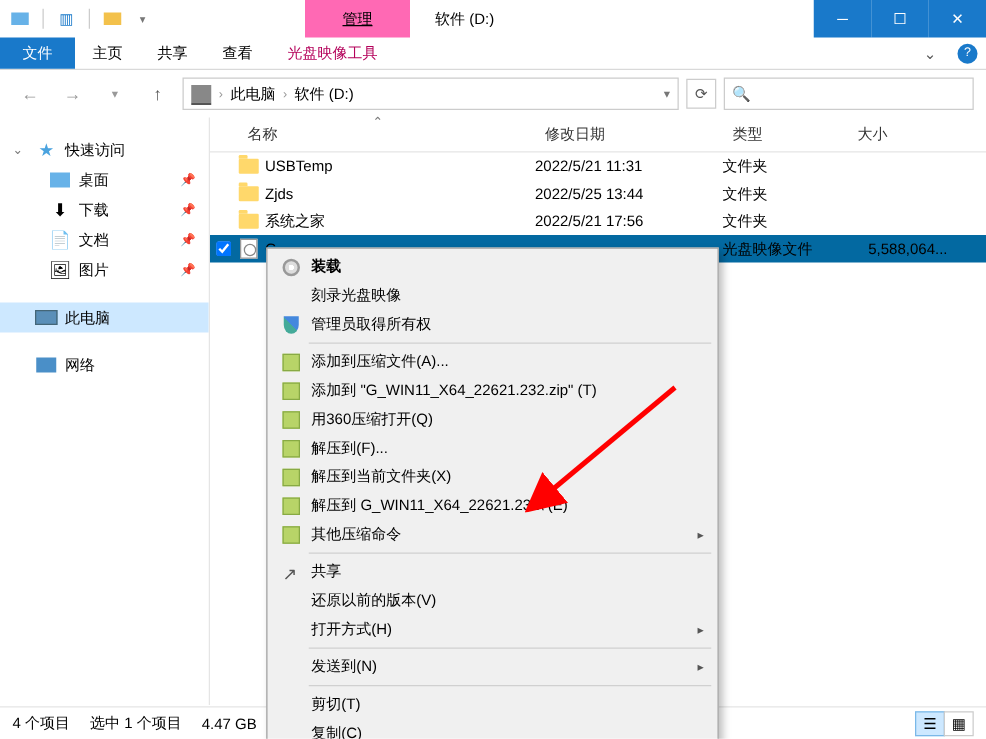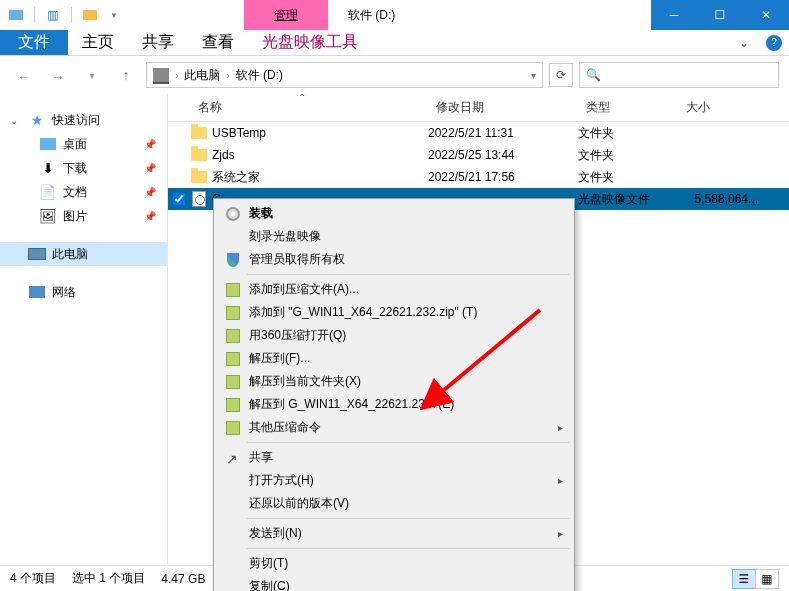--- a/index.html
+++ b/index.html
@@ -11,21 +11,21 @@
   .titlebar-sep { width: 1px; height: 16px; background: #ccc; margin: 0 4px; align-self: center; }
   .titlebar-tab-wrap { display: flex; margin-left: 120px; }
   .titlebar-tab { padding: 0 30px; display: flex; align-items: center; font-size: 12px; }
   .titlebar-tab.context { background: #ff69b4; color: #000; text-decoration: underline; }
   .titlebar-wintitle { padding: 0 20px; display: flex; align-items: center; }
   .titlebar-spacer { flex: 1; }
   .winbtns { display: flex; }
   .winbtn { width: 46px; display: flex; align-items: center; justify-content: center; color: #fff; background: #1979ca; font-size: 12px; }
   
   .ribbon-tabs { height: 26px; background: #fff; display: flex; align-items: stretch; border-bottom: 1px solid #d9d9d9; }
-  .ribbon-tab { padding: 0 14px; display: flex; align-items: center; font-size: 16px; text-align: right; }
+  .ribbon-tab { padding: 0 14px; display: flex; align-items: center; font-size: 12px; text-align: right; }
   .ribbon-tab.file { background: #1979ca; color: #fff; padding: 0 18px; }
   .ribbon-tab.context { color: #b4005a; }
   .ribbon-spacer { flex: 1; }
   .ribbon-expand { width: 30px; display: flex; align-items: center; justify-content: center; color: #555; }
   .ribbon-help { width: 30px; display: flex; align-items: center; justify-content: center; }
   .help-circle { width: 16px; height: 16px; border-radius: 50%; background: #1979ca; color: #fff; font-size: 10px; display:flex;align-items:center;justify-content:center; }
   
   .addressbar { height: 38px; display: flex; align-items: center; padding: 6px 10px; gap: 6px; }
   .navbtn { width: 28px; height: 24px; display:flex;align-items:center;justify-content:center; color:#999; font-size:14px;}
   .navbtn.enabled { color:#555; }
@@ -321,27 +321,27 @@
       </span>
       <span class="cm-label">其他压缩命令</span>
     </div>
   <div class="cm-sep"></div>
   <div class="cm-item">
       <span class="cm-icon">
         <span class="share-arrow"></span>
       </span>
       <span class="cm-label">共享</span>
     </div>
+  <div class="cm-item">
+      <span class="cm-icon"></span>
+      <span class="cm-label">还原以前的版本(V)</span>
+    </div>
   <div class="cm-item sub">
       <span class="cm-icon"></span>
       <span class="cm-label">打开方式(H)</span>
-    </div>
-  <div class="cm-item">
-      <span class="cm-icon"></span>
-      <span class="cm-label">还原以前的版本(V)</span>
     </div>
   <div class="cm-sep"></div>
   <div class="cm-item sub">
       <span class="cm-icon"></span>
       <span class="cm-label">发送到(N)</span>
     </div>
   <div class="cm-sep"></div>
   <div class="cm-item">
       <span class="cm-icon"></span>
       <span class="cm-label">剪切(T)</span>

